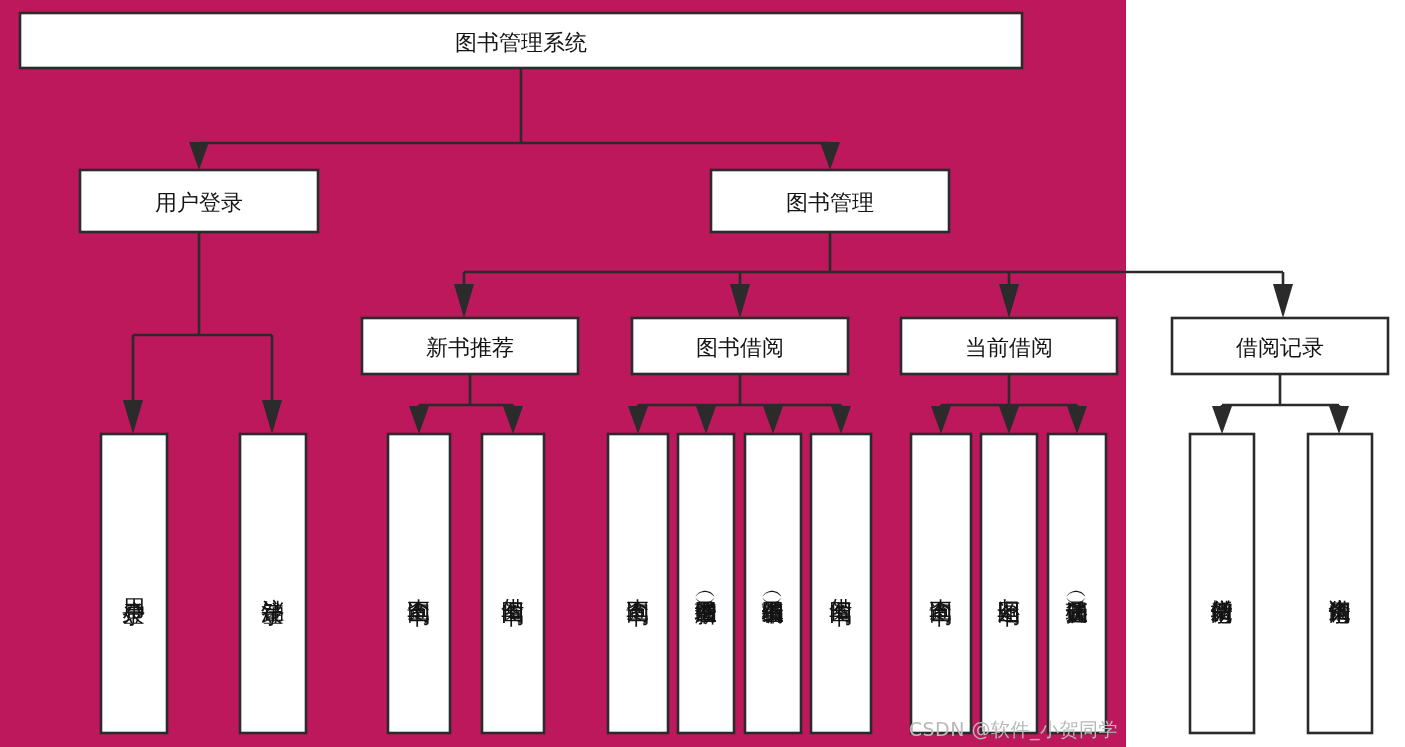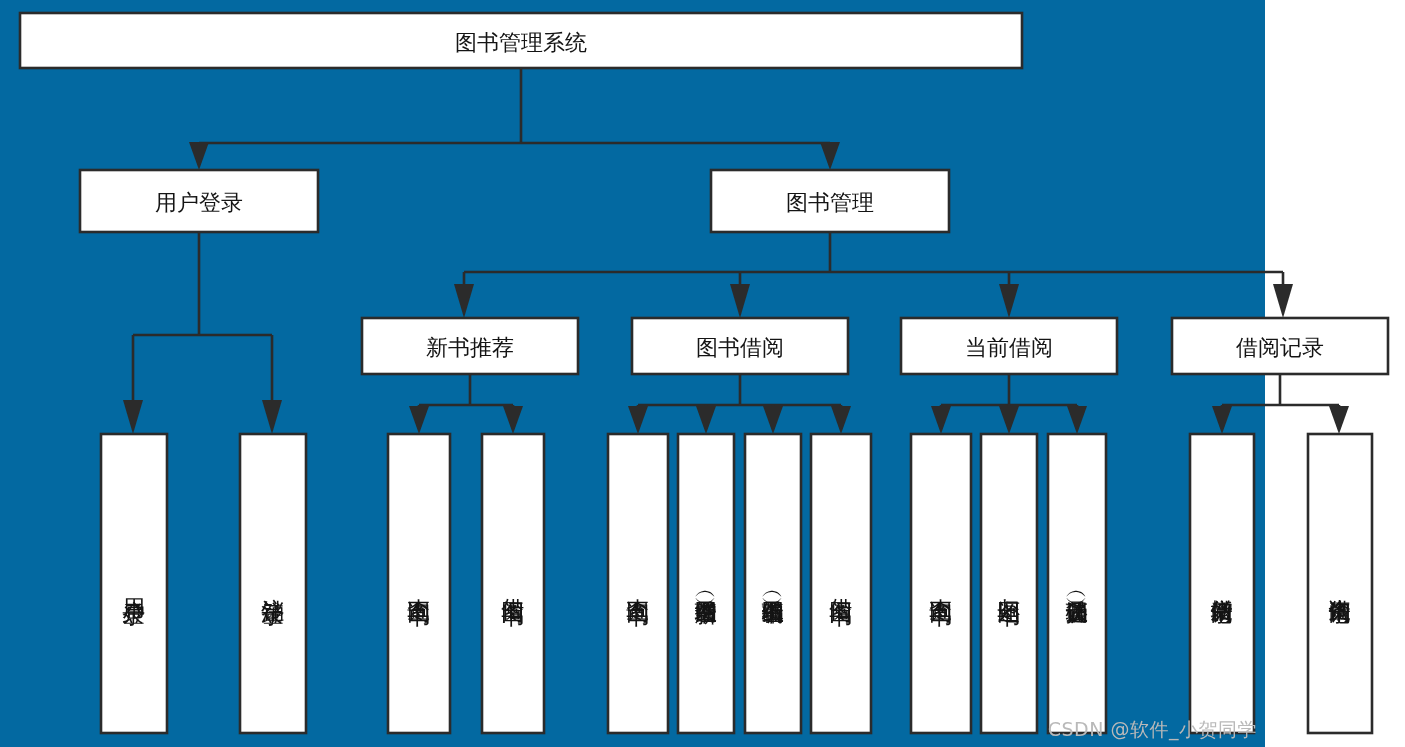--- a/index.html
+++ b/index.html
@@ -9,23 +9,23 @@
     background: #ffffff;
   }
   body {
     width: 1405px;
     height: 747px;
     font-family: "DejaVu Sans", "Liberation Sans", sans-serif;
     overflow: hidden;
   }
   #diagram-root {
     position: relative;
-    width: 1265px;
+    width: 1126px;
     height: 747px;
-    background: #0369a1;
+    background: #be185d;
   }
   svg#flow-svg {
     position: absolute;
     left: 0;
     top: 0;
     width: 1405px;
     height: 747px;
     display: block;
   }
   .node-rect {

